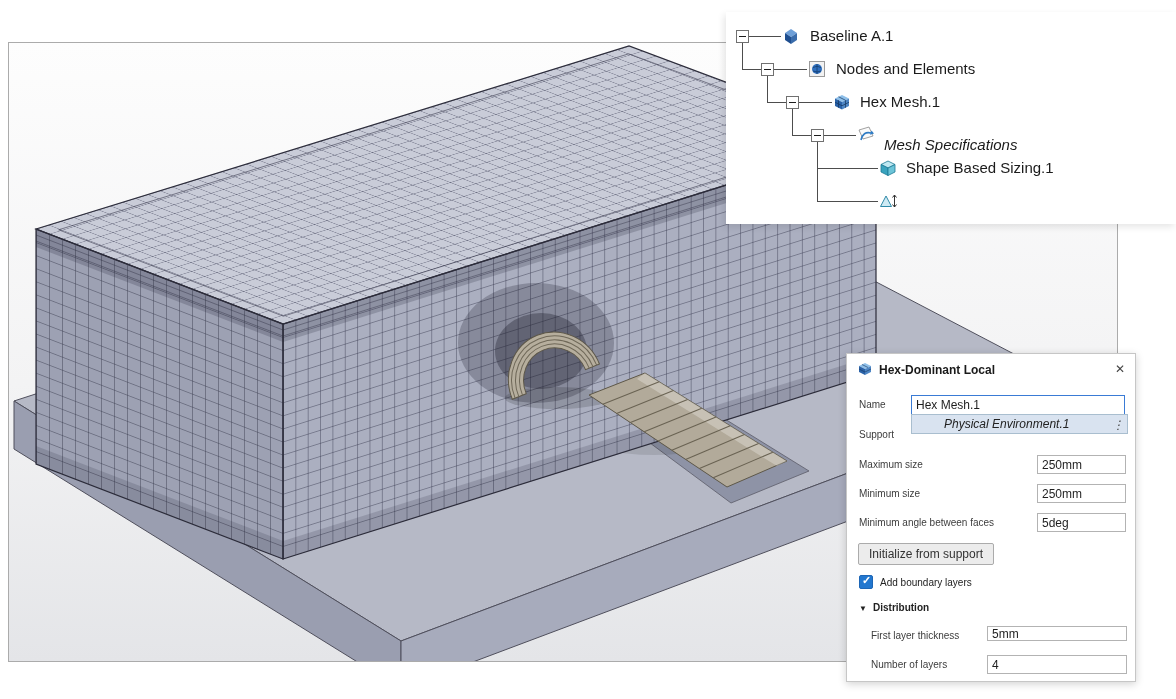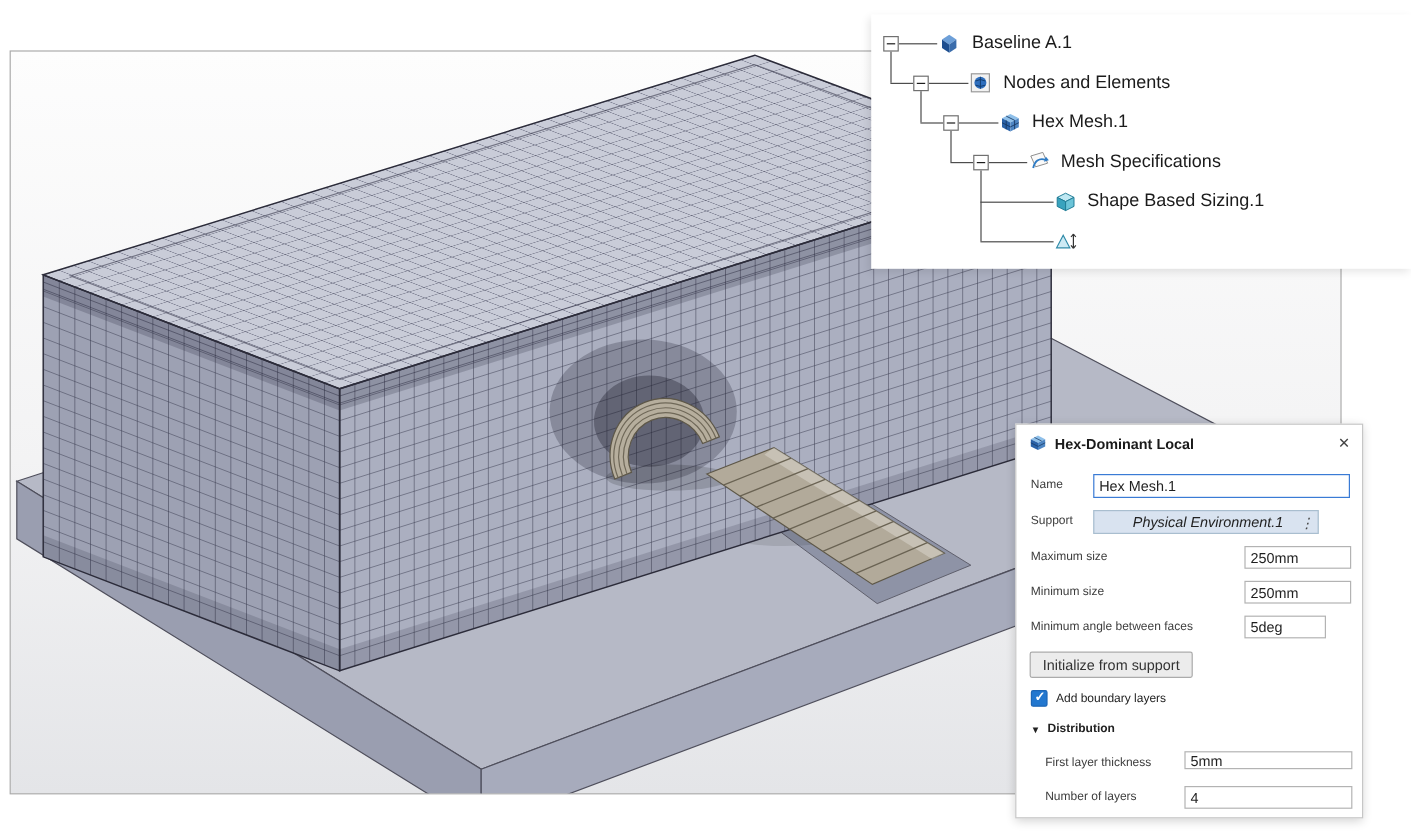--- a/index.html
+++ b/index.html
@@ -192,53 +192,53 @@
     <span class="tree-icon" style="left:152px;top:179px;">
       <svg viewBox="0 0 20 20" width="20" height="20">
           <polygon points="2.5,15.5 13.5,15.5 8,5" fill="#cdeaf4" stroke="#2f8aa8" stroke-width="1"></polygon>
           <path d="M16.5,4 V16 M16.5,4 l-2,2.5 M16.5,4 l2,2.5 M16.5,16 l-2,-2.5 M16.5,16 l2,-2.5" stroke="#333" stroke-width="1" fill="none"></path>
         </svg>
     </span>
 
     <span class="tree-label" style="left:84px;top:15px;">Baseline A.1</span>
     <span class="tree-label" style="left:110px;top:48px;">Nodes and Elements</span>
     <span class="tree-label" style="left:134px;top:81px;">Hex Mesh.1</span>
-    <span class="tree-label" style="left:158px;top:114px;">Mesh Specifications</span>
+    <span class="tree-label" style="left:158px;top:124px;font-style:italic;">Mesh Specifications</span>
     <span class="tree-label" style="left:180px;top:147px;">Shape Based Sizing.1</span>
   </div>
 
   <div id="dialog">
     <span class="dlg-header-icon">
       <svg viewBox="0 0 16 16" width="16" height="16">
           <polygon points="2,5 8,2 14,5 8,8" fill="#8fc0ea"></polygon>
           <polygon points="2,5 8,8 8,14 2,11" fill="#2a62a8"></polygon>
           <polygon points="8,8 14,5 14,11 8,14" fill="#4e86c4"></polygon>
           <path d="M5,3.5 L11,6.5 M2,8 L8,11 M8,11 L14,8" stroke="#16365f" stroke-width="0.6" fill="none"></path>
         </svg>
     </span>
     <span class="dlg-title">Hex-Dominant Local</span>
     <span class="close-btn"></span>
 
     <span class="dlg-label" style="left:12px;top:41px;">Name</span>
     <input class="dlg-input focus" style="left: 64px; top: 41px; width: 214px;" value="Hex Mesh.1">
 
     <span class="dlg-label" style="left:12px;top:71px;">Support</span>
-    <div class="support-field" style="left:64px;top:71px;width:188px;padding-left:32px;">
+    <div class="support-field" style="left:64px;top:60px;width:217px;padding-left:32px;">
       <span>Physical Environment.1</span>
       <span class="dots"></span>
     </div>
 
     <span class="dlg-label" style="left:12px;top:101px;">Maximum size</span>
     <input class="dlg-input" style="left: 190px; top: 101px; width: 89px; height: 19px;" value="250mm">
 
     <span class="dlg-label" style="left:12px;top:130px;">Minimum size</span>
     <input class="dlg-input" style="left: 190px; top: 130px; width: 89px; height: 19px;" value="250mm">
 
     <span class="dlg-label" style="left:12px;top:159px;">Minimum angle between faces</span>
-    <input class="dlg-input" style="left: 190px; top: 159px; width: 68px; height: 19px;" value="5deg">
+    <input class="dlg-input" style="left: 190px; top: 159px; width: 89px; height: 19px;" value="5deg">
 
     <button class="btn" style="left:11px;top:189px;">Initialize from support</button>
 
     <span class="checkbox" style="left:12px;top:221px;"></span>
     <span class="dlg-label" style="left:33px;top:219px;color:#222;">Add boundary layers</span>
 
     <span class="disclosure" style="left:12px;top:249px;"></span>
     <span class="section-label" style="left:26px;top:247px;">Distribution</span>
 
     <span class="dlg-label" style="left:24px;top:272px;">First layer thickness</span>

